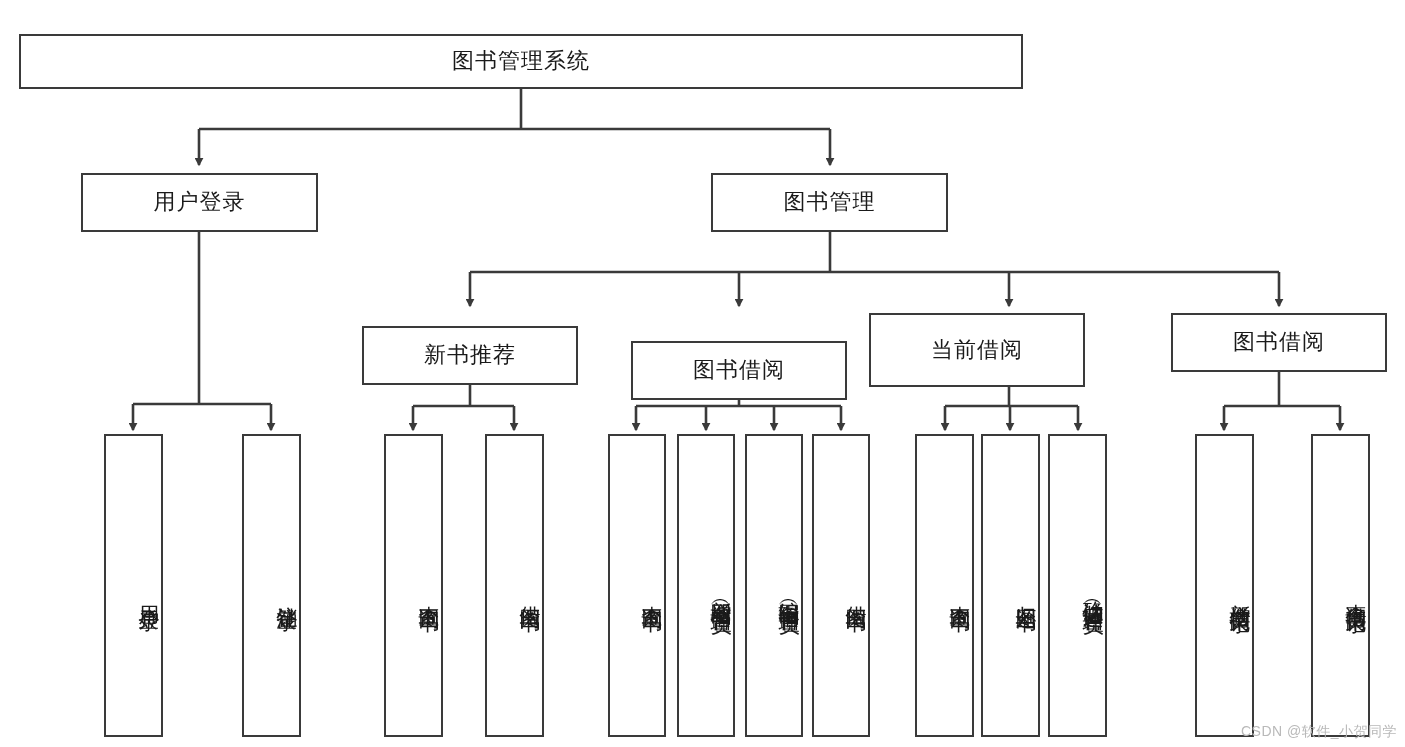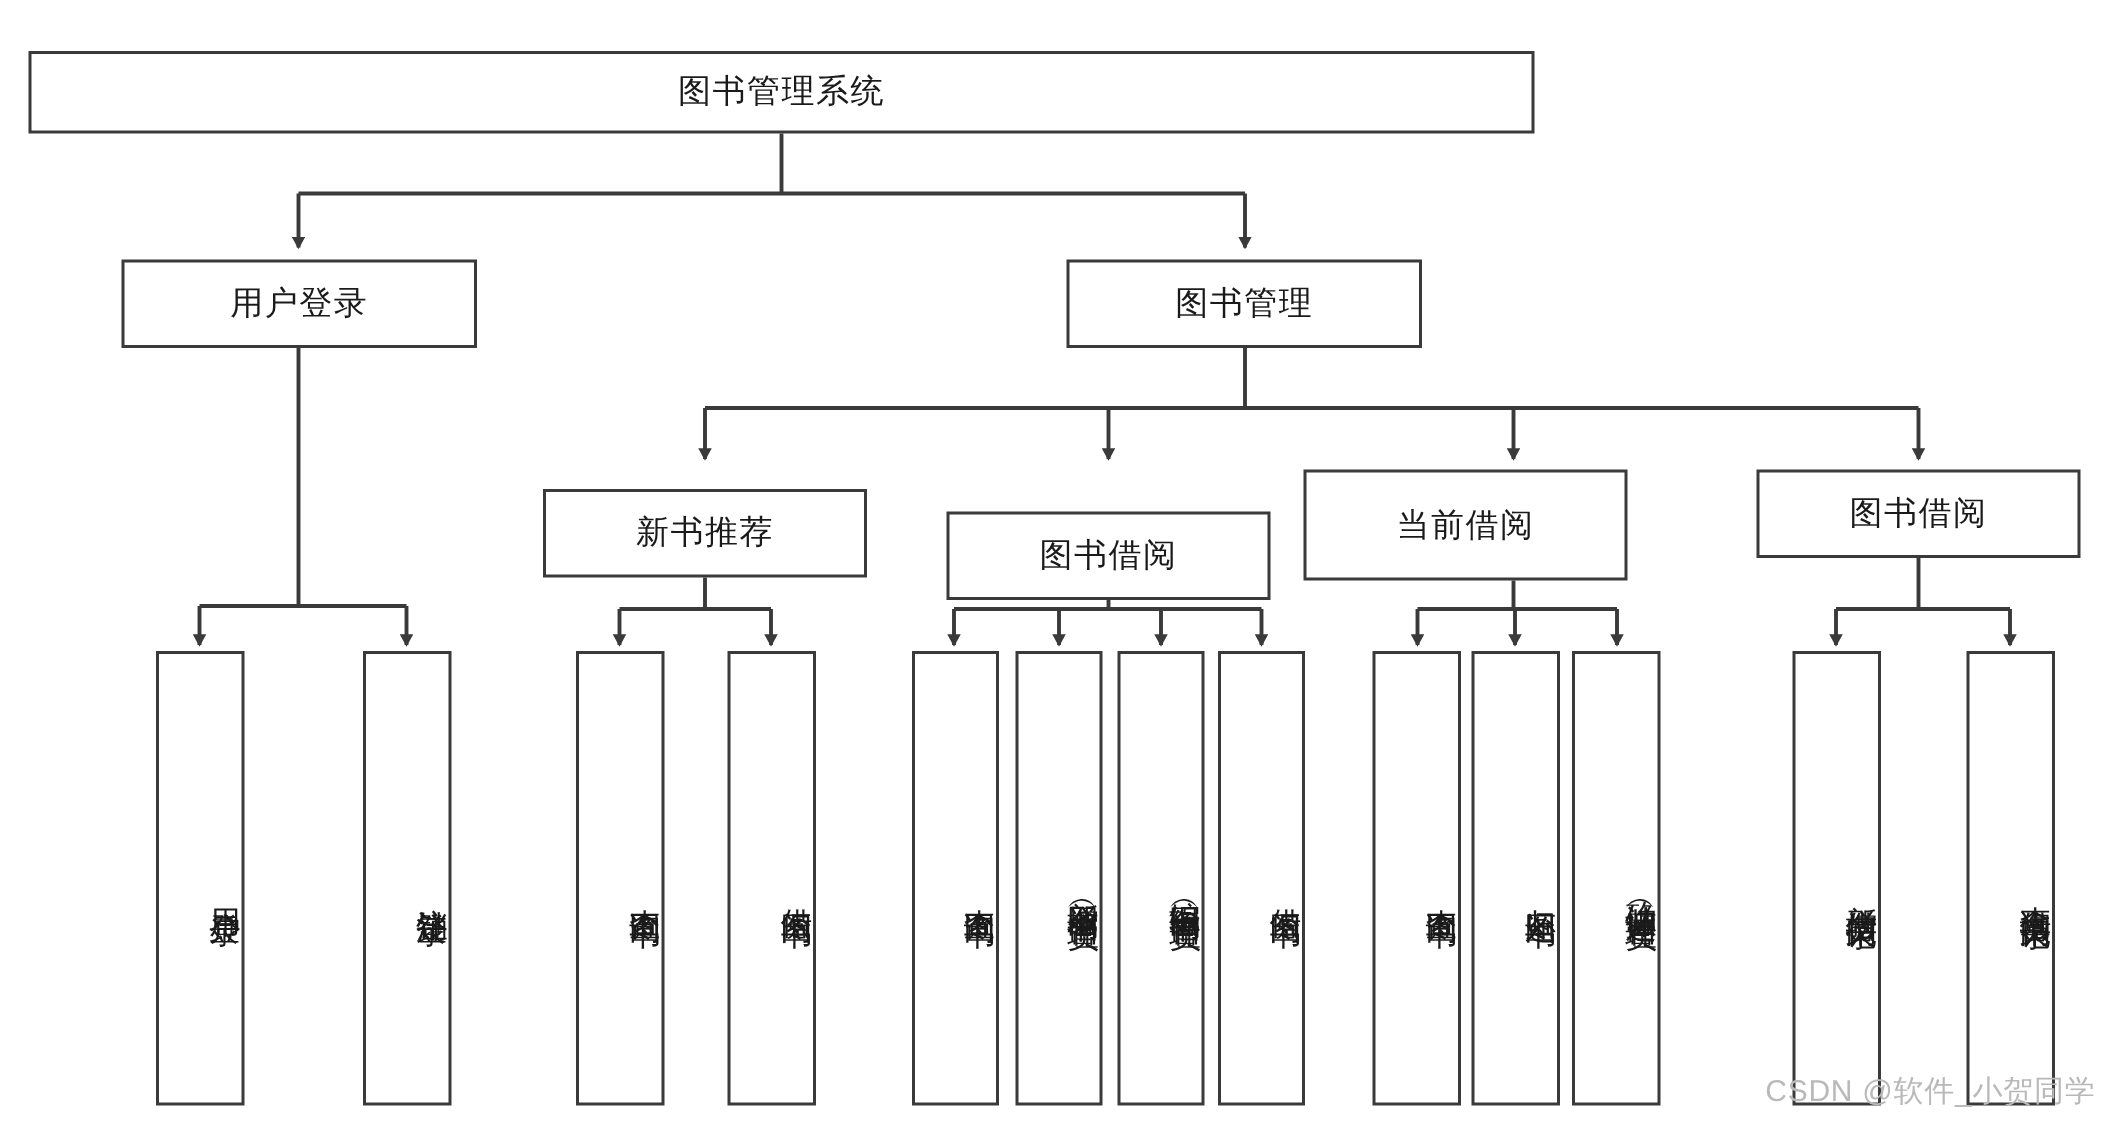--- a/index.html
+++ b/index.html
@@ -56,21 +56,21 @@
     align-items: flex-start;
     justify-content: center;
   }
   .node .vtext {
     display: block;
   }
   #watermark {
     position: absolute;
     right: 8px;
     bottom: 6px;
-    font-size: 20px;
+    font-size: 14px;
     color: #b9b9b9;
     letter-spacing: 0.5px;
     z-index: 3;
     white-space: nowrap;
     margin-left: 48px;
   }
 </style>
 </head>
 <body>
 

